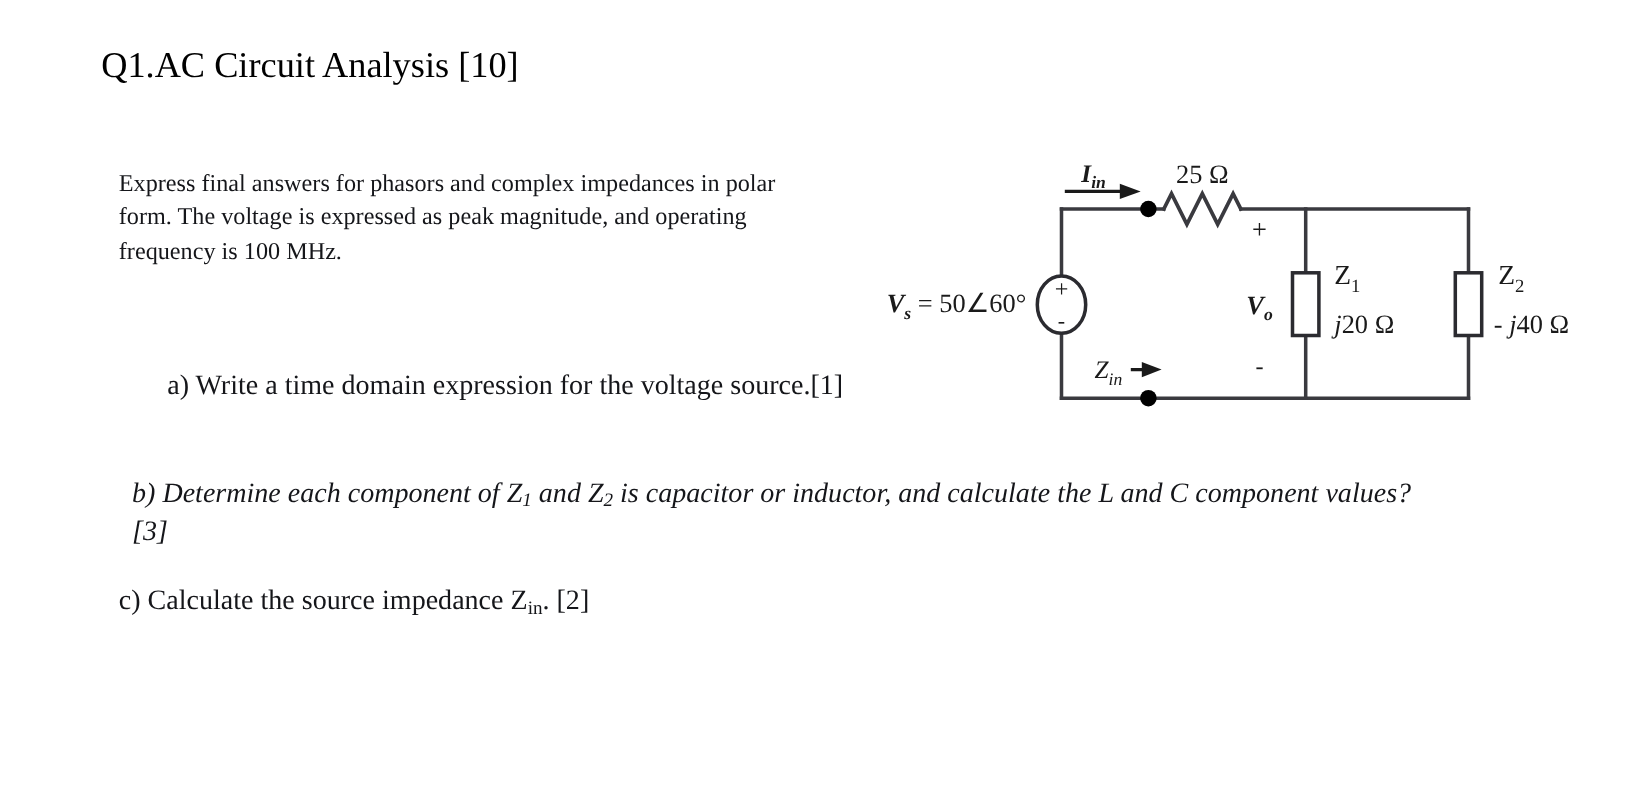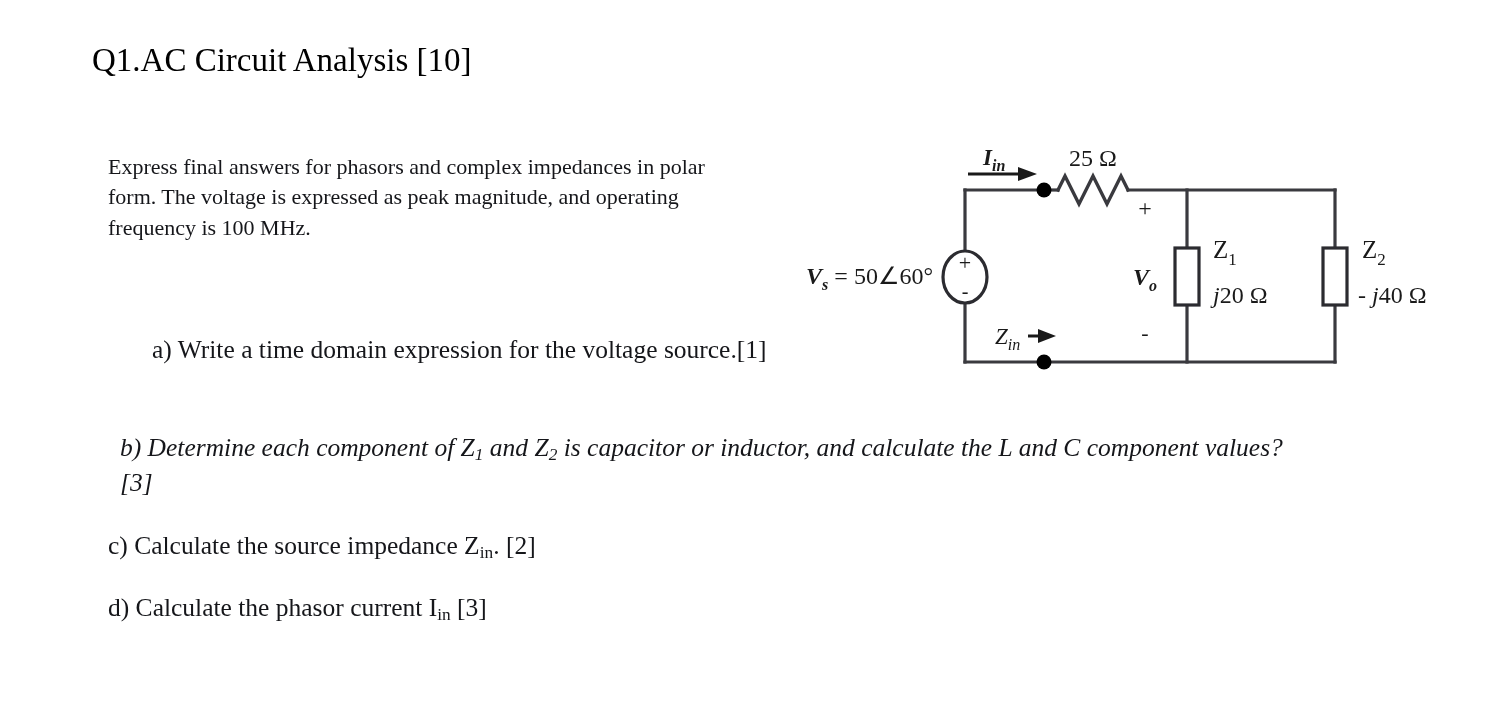--- a/index.html
+++ b/index.html
@@ -89,23 +89,20 @@
   <div class="q q-a">a) Write a time domain expression for the voltage source.[1]</div>
 
   <div class="q q-b">
     <span>b) Determine each component of Z</span><sub>1</sub><span> and Z</span><sub>2</sub><span> is capacitor or inductor, and calculate the L and C component values? [3]</span>
   </div>
 
   <div class="q q-c">
     <span>c) Calculate the source impedance Z</span><sub>in</sub><span>. [2]</span>
   </div>
 
-  <div class="q q-d">
-    <span>d) Calculate the phasor current I</span><sub>in</sub><span>  [3]</span>
-  </div>
 
 
   <div class="figure">
     <svg width="700" height="250" viewBox="0 0 700 250" xmlns="http://www.w3.org/2000/svg">
 
       <g fill="none" stroke="#3a3a3f" stroke-width="3.2" stroke-linecap="square">
 
         <path d="M 175 52 L 254 52"></path>
 
         <path d="M 175 52 L 175 113"></path>

